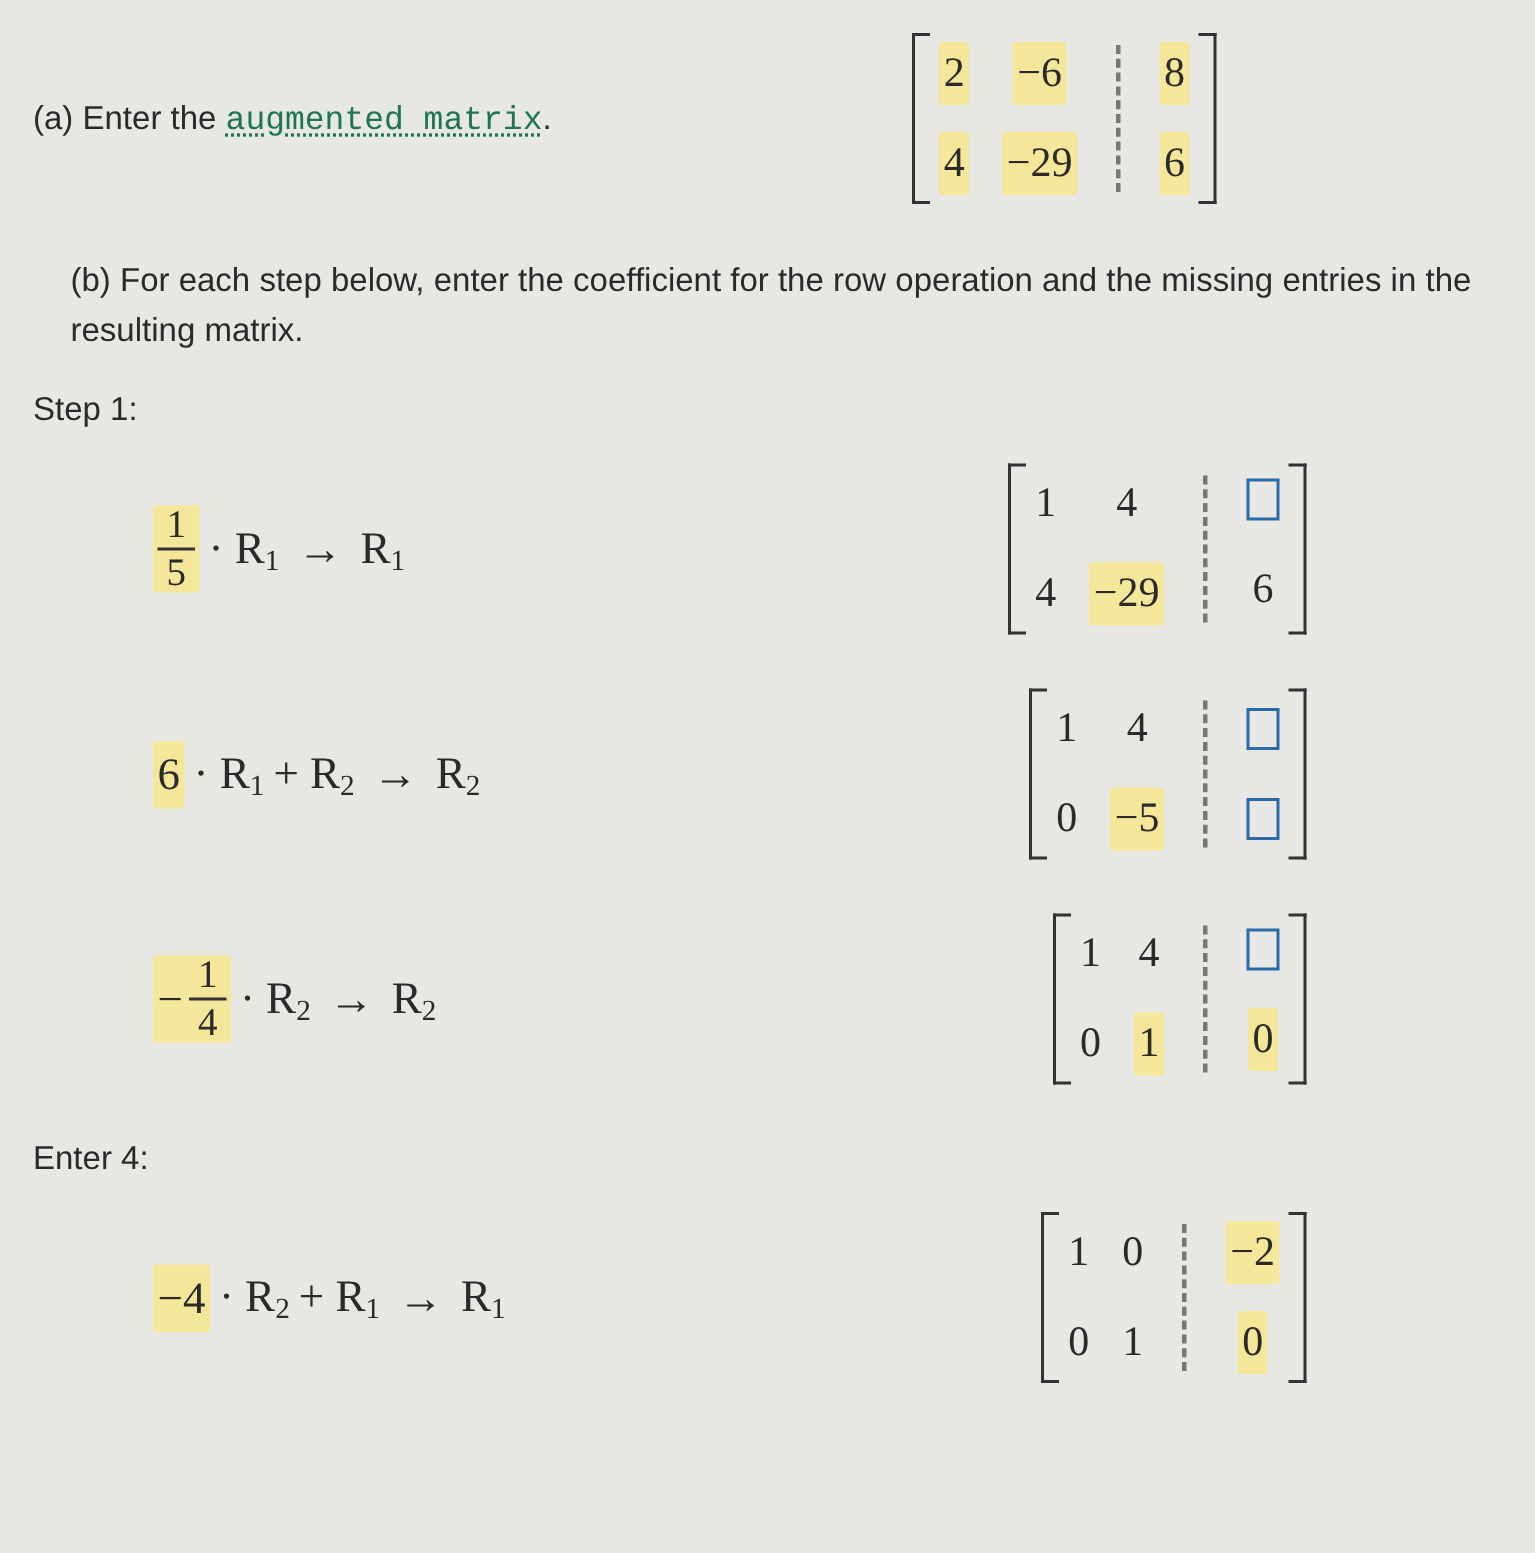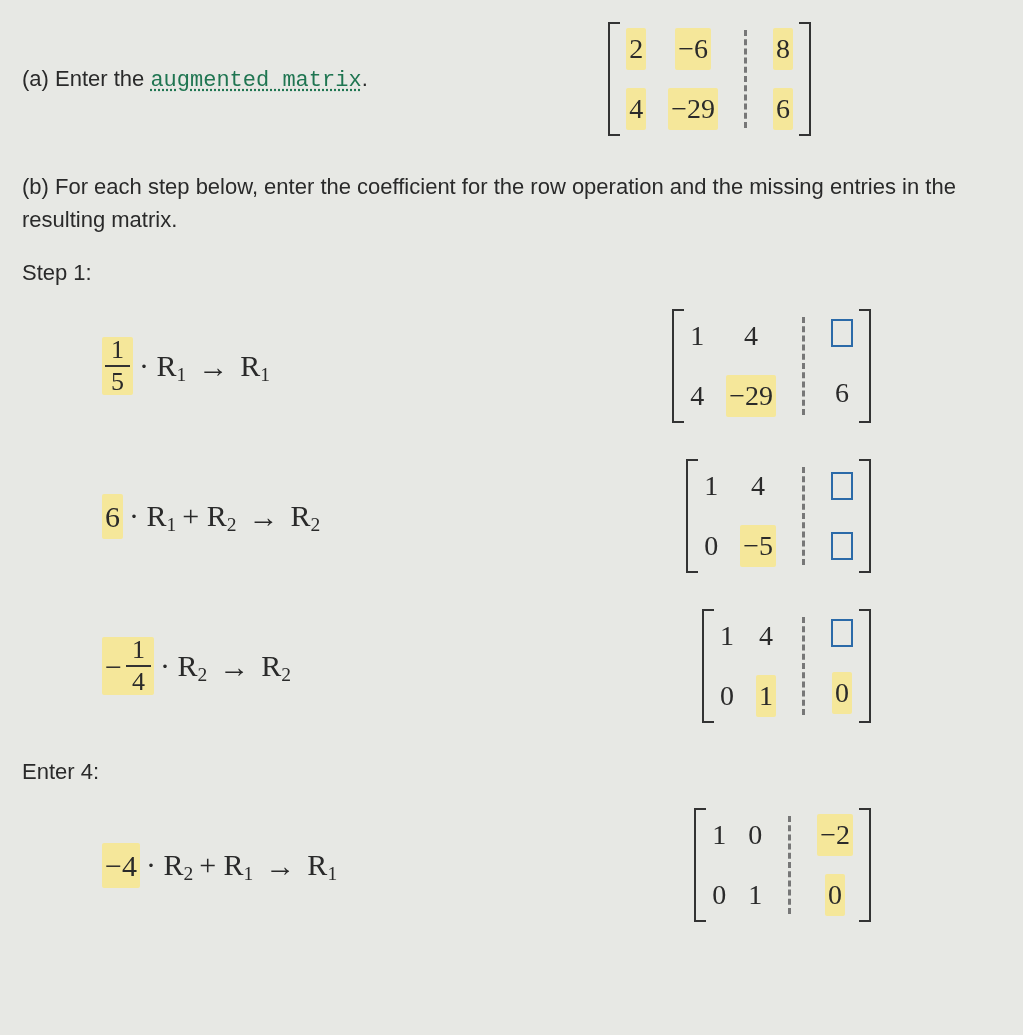--- a/index.html
+++ b/index.html
@@ -119,21 +119,21 @@
       <div class="sep"></div>
       <div class="mcol">
         <span class="hl">8</span>
         <span class="hl">6</span>
       </div>
     </div>
     <div class="br right"></div>
   </div>
 </div>
 
-<div style="margin-bottom:20px;">(b) For each step below, enter the coefficient for the row operation and the missing entries in the resulting matrix.</div>
+<div style="margin-bottom:20px;margin-left:25px;">(b) For each step below, enter the coefficient for the row operation and the missing entries in the resulting matrix.</div>
 
 <div class="step-block">
   <div>Step 1:</div>
   <div class="step-row">
     <div class="op">
       <span class="frac hl">
         <span class="n">1</span>
         <span class="d">5</span>
       </span>
       <span><span>· R</span><sub>1</sub></span>

